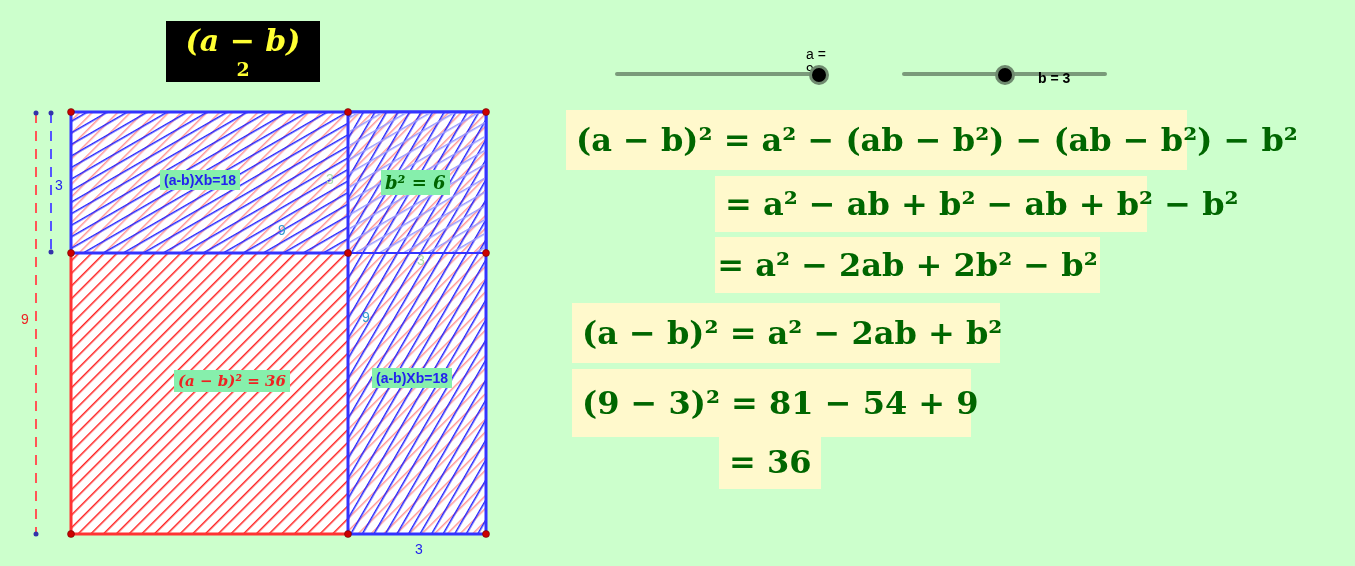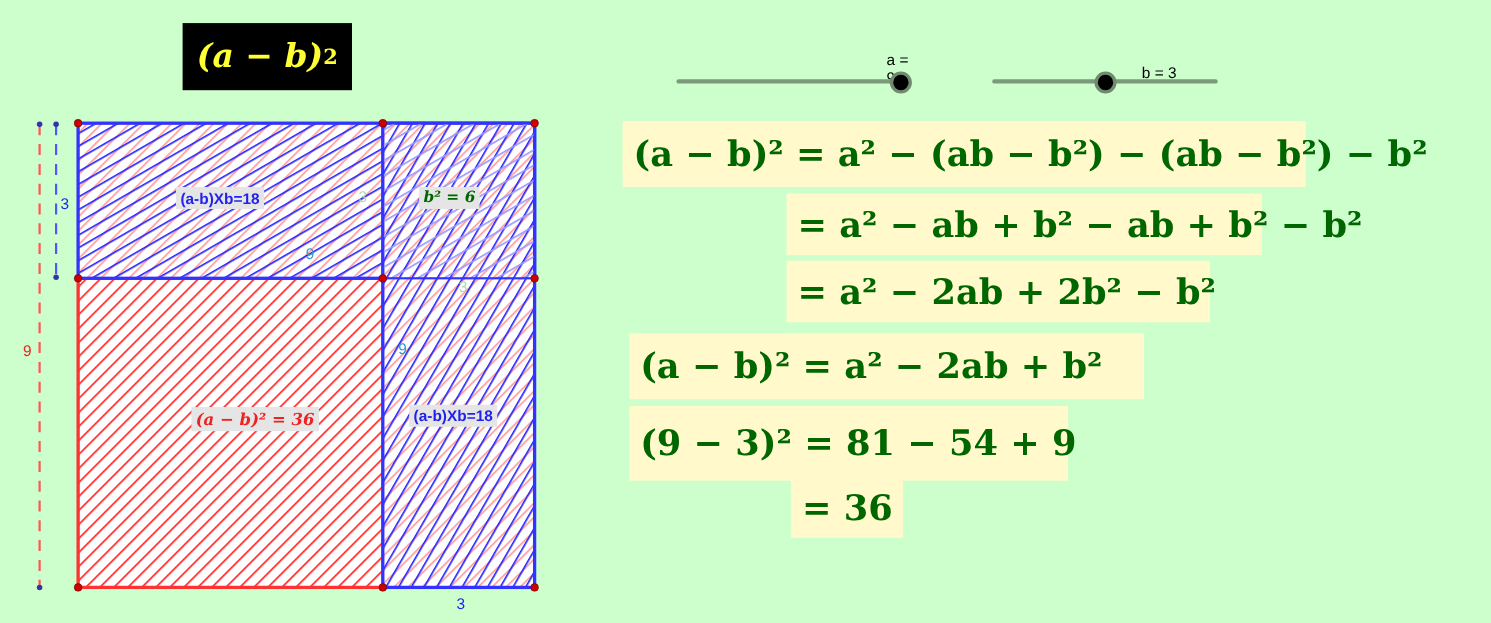--- a/index.html
+++ b/index.html
@@ -1,44 +1,44 @@
 <!DOCTYPE html>
 <html><head>
 <meta charset="utf-8">
 <style>
   html, body { margin:0; padding:0; }
   body { width:1355px; height:566px; background:#ccffcc; position:relative; overflow:hidden; font-family:"Liberation Sans", sans-serif; }
   .abs { position:absolute; }
-  .title-box { left:166px; top:21px; width:154px; height:61px; background:#000; color:#ffff33; display:flex; align-items:center; justify-content:center; font-family:"DejaVu Serif", serif; font-style:italic; font-weight:bold; font-size:30px; }
+  .title-box { left:166px; top:21px; width:154px; height:61px; background:#000; color:#ffff33; display:flex; align-items:center; justify-content:center; font-family:"DejaVu Serif", serif; font-style:italic; font-weight:bold; font-size:30px;flex-direction:column; }
   .title-box sup { font-size:19px; font-style:normal; }
   .slider-track { height:4px; background:#7a9a7a; border-radius:2px; }
   .slider-knob { width:14px; height:14px; border-radius:50%; background:#000; border:3px solid #6f8a6f; box-sizing:content-box; }
   .slider-label { font-size:14px; color:#000; }
   .eq { background:#fff9cc; color:#006600; font-family:"DejaVu Serif", serif; font-weight:bold; font-size:32px; display:flex; align-items:center; padding:0 10px; box-sizing:border-box; white-space:nowrap; }
-  .lbl { background:#e5e5e5; font-weight:bold; font-size:14px; padding:2px 4px; white-space:nowrap; }
+  .lbl { background:#86efac; font-weight:bold; font-size:14px; padding:2px 4px; white-space:nowrap; }
   .seg-lbl { font-size:14px; }
 </style>
 </head>
 <body>
 
 <div class="abs title-box">
   <span>(a − b)</span>
     <sup>2</sup>
 </div>
 
 <div class="abs" style="left:614px;top:50px;width:220px;height:40px;">
   <div class="abs slider-label" style="left:192px;top:-4px;">a = 9</div>
   <div class="abs slider-track" style="left:1px;top:22px;width:210px;"></div>
   <div class="abs slider-knob" style="left:195px;top:15px;"></div>
 </div>
 
 <div class="abs" style="left:900px;top:50px;width:220px;height:40px;">
   <div class="abs slider-track" style="left:2px;top:22px;width:205px;"></div>
   <div class="abs slider-knob" style="left:95px;top:15px;"></div>
-  <div class="abs slider-label" style="left:138px;top:8px;">b = 3</div>
+  <div class="abs slider-label" style="left:138px;top:20px;font-weight:bold;">b = 3</div>
 </div>
 
 <svg class="abs" style="left:0;top:0;" width="560" height="566">
   <defs>
     <pattern id="redHatch" patternUnits="userSpaceOnUse" width="9" height="9" patternTransform="rotate(45)">
       <rect width="9" height="9" fill="#fff"></rect>
       <line x1="0" y1="0" x2="0" y2="9" stroke="#ff2222" stroke-width="3"></line>
     </pattern>
     <pattern id="topHatch" patternUnits="userSpaceOnUse" width="10" height="10" patternTransform="rotate(60)">
       <line x1="0" y1="0" x2="0" y2="10" stroke="#2222ff" stroke-width="3"></line>
@@ -82,41 +82,41 @@
       <circle cx="348" cy="253" r="3.5"></circle>
       <circle cx="486" cy="253" r="3.5"></circle>
     <circle cx="71" cy="534" r="3.5"></circle>
       <circle cx="348" cy="534" r="3.5"></circle>
       <circle cx="486" cy="534" r="3.5"></circle>
   </g>
 </svg>
 
 <div class="abs lbl" style="left:160px;top:170px;color:#2222ee;">(a-b)Xb=18</div>
 <div class="abs lbl" style="left:372px;top:368px;color:#2222ee;">(a-b)Xb=18</div>
-<div class="abs lbl" style="left:381px;top:170px;color:#006600;font-family:'DejaVu Serif',serif;font-style:italic;font-size:14px;">b² = 6</div>
+<div class="abs lbl" style="left:381px;top:170px;color:#006600;font-family:'DejaVu Serif',serif;font-style:italic;font-size:18px;">b² = 6</div>
 <div class="abs lbl" style="left:146px;top:370px;color:#ee2222;font-family:'DejaVu Serif',serif;font-style:italic;font-size:15px;margin-left:28px;">(a − b)² = 36</div>
 
 <div class="abs seg-lbl" style="left:21px;top:311px;color:#ee2222;">9</div>
 <div class="abs seg-lbl" style="left:55px;top:177px;color:#2222ee;">3</div>
 <div class="abs seg-lbl" style="left:278px;top:222px;color:#3399cc;">9</div>
 <div class="abs seg-lbl" style="left:362px;top:309px;color:#3399cc;">9</div>
 <div class="abs seg-lbl" style="left:415px;top:541px;color:#2222ee;">3</div>
 <div class="abs seg-lbl" style="left:326px;top:171px;color:#aaddaa;">3</div>
 <div class="abs seg-lbl" style="left:417px;top:252px;color:#aaddaa;">3</div>
 
 <div class="abs eq" style="left:566px;top:110px;width:621px;height:60px;">
   <span>(a − b)² = a² − (ab − b²) − (ab − b²) − b²</span>
 </div>
 <div class="abs eq" style="left:715px;top:176px;width:432px;height:56px;">
   <span>= a² − ab + b² − ab + b² − b²</span>
 </div>
-<div class="abs eq" style="left:715px;top:237px;width:385px;height:56px;">
+<div class="abs eq" style="left:715px;top:237px;width:385px;height:56px;justify-content:center;">
   <span>= a² − 2ab + 2b² − b²</span>
 </div>
-<div class="abs eq" style="left:572px;top:303px;width:468px;height:60px;">
+<div class="abs eq" style="left:572px;top:303px;width:428px;height:60px;">
   <span>(a − b)² = a² − 2ab + b²</span>
 </div>
 <div class="abs eq" style="left:572px;top:369px;width:399px;height:68px;">
   <span>(9 − 3)² = 81 − 54 + 9</span>
 </div>
 <div class="abs eq" style="left:719px;top:435px;width:102px;height:54px;">
   <span>= 36</span>
 </div>
 
 </body></html>

